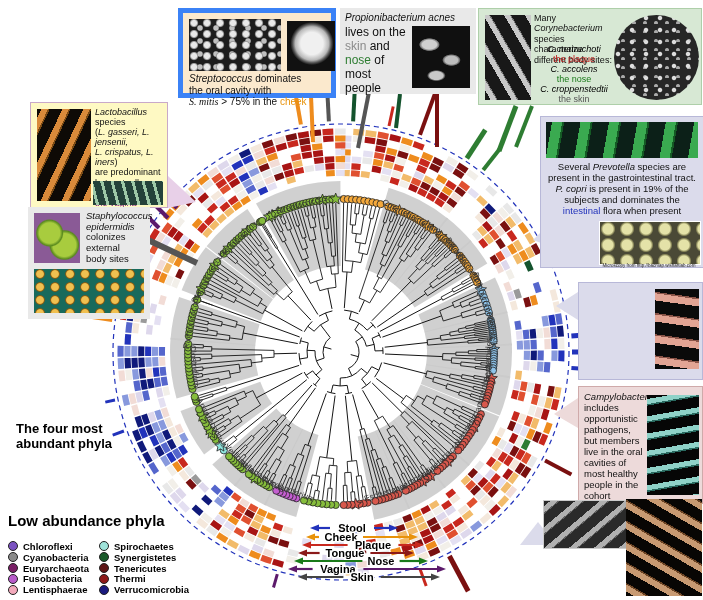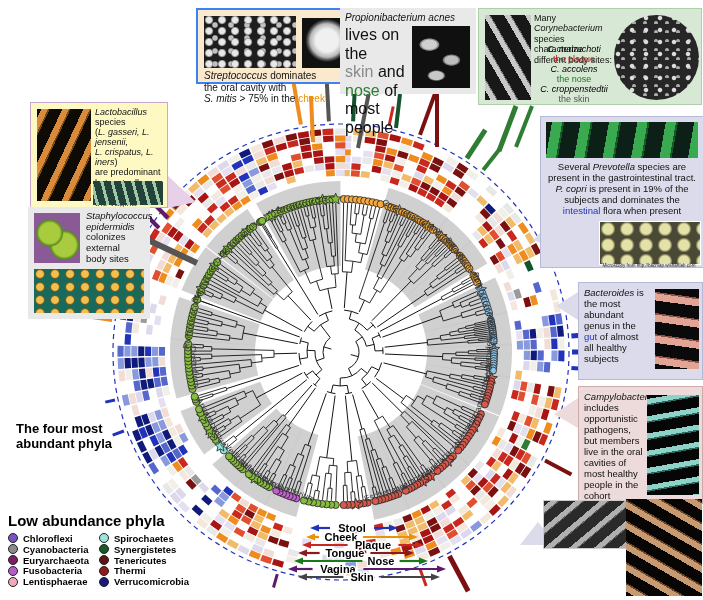--- a/index.html
+++ b/index.html
@@ -56,21 +56,21 @@
   
   #legend-markers{position:absolute;left:14px;top:342px;z-index:3}
   .lm-row{display:flex;align-items:center;margin-bottom:2px}
   .lm-label{font-weight:bold;font-size:12.5px;line-height:1.05;white-space:pre-line;margin-left:5px;color:#000}
   #four-phyla{position:absolute;left:16px;top:422px;z-index:3}
   #four-phyla-title{font-weight:bold;font-size:13px;line-height:1.15;white-space:pre-line;color:#000}
   .fp-row{display:flex;align-items:center;margin-top:4px}
   .fp-dot{width:13px;height:13px;border-radius:50%;border:1.6px solid #333;margin-right:8px}
   .fp-label{font-size:12.5px;color:#000}
   #low-phyla{position:absolute;left:8px;top:512px;z-index:3}
-  #low-phyla-title{font-weight:bold;font-size:15px;color:#000;margin-bottom:4px}
+  #low-phyla-title{font-weight:bold;font-size:15px;color:#000;margin-bottom:12px}
   #low-phyla-cols{display:flex}
   .lp-col{margin-right:10px}
   .lp-row{display:flex;align-items:center;height:10.8px}
   .lp-dot{width:8px;height:8px;border-radius:50%;border:1px solid #222;margin-right:5px;flex:0 0 auto}
   .lp-label{font-size:9.5px;font-weight:bold;color:#000;white-space:nowrap}
 </style>
 </head>
 <body>
 
 <div id="page">
@@ -1951,31 +1951,31 @@
       <polygon points="446,569 437,565.4 437,572.6" fill="#5c1a6b"></polygon>
       <text x="338" y="572.8" text-anchor="middle" font-size="11" font-weight="bold" fill="#000" stroke="#fff" stroke-width="3" paint-order="stroke" font-family="&quot;Liberation Sans&quot;,sans-serif">Vagina</text>
       <line x1="306" y1="577" x2="343.4" y2="577" stroke="#444444" stroke-width="2.2"></line>
       <line x1="380.6" y1="577" x2="432" y2="577" stroke="#444444" stroke-width="2.2"></line>
       <polygon points="298,577 307,573.4 307,580.6" fill="#444444"></polygon>
       <polygon points="440,577 431,573.4 431,580.6" fill="#444444"></polygon>
       <text x="362" y="580.8" text-anchor="middle" font-size="11" font-weight="bold" fill="#000" stroke="#fff" stroke-width="3" paint-order="stroke" font-family="&quot;Liberation Sans&quot;,sans-serif">Skin</text>
     </svg>
 
 
-  <div class="box" style="left:196px;top:8px;width:158px;height:76px;background:#fbe9cd;border:2px solid #3b82f6">
+  <div class="box" style="left:178px;top:8px;width:158px;height:90px;background:#fbe9cd;border:5px solid #3b82f6">
     <div class="micro ph-cocci-gray" style="left:6px;top:6px;width:92px;height:52px"></div>
     <div class="micro ph-sphere" style="left:104px;top:8px;width:48px;height:50px"></div>
     <div class="rt abs" style="left:6px;top:60px;width:148px;font-size:10px;white-space:pre-line"><span style="font-style: italic;">Streptococcus</span><span> dominates
 the oral cavity with
-</span><span style="font-style: italic;">S. mitis</span><span> &gt; 75% in the </span><span style="color: rgb(232, 146, 10);">cheek</span></div>
+</span><span style="font-style: italic; font-family: Liberation Serif, serif;">S. mitis</span><span> &gt; 75% in the </span><span style="color: rgb(232, 146, 10);">cheek</span></div>
   </div>
 
   <div class="box" style="left:340px;top:8px;width:136px;height:86px;background:#e9e9e9">
     <div class="rt abs" style="left:5px;top:4px;width:128px;font-size:10px"><span style="font-style: italic;">Propionibacterium acnes</span></div>
-    <div class="rt abs" style="left:5px;top:18px;width:64px;font-size:16px;white-space:pre-line"><span>lives on the
+    <div class="rt abs" style="left:5px;top:18px;width:64px;font-size:12px;white-space:pre-line"><span>lives on the
 </span><span style="color: rgb(138, 138, 138);">skin</span><span> and
 </span><span style="color: rgb(46, 125, 50);">nose</span><span> of most
 people</span></div>
     <div class="micro ph-blobs-gray" style="left:72px;top:18px;width:58px;height:62px"></div>
   </div>
 
   <div class="box" style="left:478px;top:8px;width:224px;height:97px;background:#d7e8d4;border:1px solid #aecfa9">
     <div class="micro ph-rods-gray" style="left:6px;top:6px;width:46px;height:85px"></div>
     <div class="micro ph-circle-gray" style="left:135px;top:6px;width:85px;height:85px"></div>
     <div class="rt abs" style="left:55px;top:4px;width:80px;font-size:9px"><span>Many </span><span style="font-style: italic;">Corynebacterium</span><span> species characterize different body sites:</span></div>
@@ -2012,21 +2012,20 @@
   </div>
 
   <div class="box" style="left:540px;top:116px;width:183px;height:152px;background:#dbdbeb;border:1px solid #b8b8d8">
     <div class="micro ph-rods-green" style="left:5px;top:5px;width:152px;height:36px"></div>
     <div class="rt abs" style="left:5px;top:44px;width:152px;font-size:9.5px;text-align:center"><span>Several </span><span style="font-style: italic;">Prevotella</span><span> species are present in the gastrointestinal tract. </span><span style="font-style: italic;">P. copri</span><span> is present in 19% of the subjects and dominates the </span><span style="color: rgb(34, 51, 187);">intestinal</span><span> flora when present</span></div>
     <div class="micro ph-cells-yellow" style="left:58px;top:104px;width:100px;height:42px;border:1px solid #fff"></div>
     <div class="abs caption" style="left:58px;top:146px;width:100px;font-size:4.5px;text-align:center;z-index:5">Microscopy from http://bacmap.wishartlab.com</div>
   </div>
 
   <div class="box" style="left:578px;top:282px;width:125px;height:98px;background:#dbdbeb;border:1px solid #b8b8d8">
-    <div class="rt abs" style="left:5px;top:4px;width:66px;font-size:9.5px"><span style="font-style: italic;">Bacteroides</span><span> is the most abundant genus in the </span><span style="color: rgb(34, 51, 187);">gut</span><span> of almost all healthy subjects</span></div>
     <div class="micro ph-rods-pink" style="left:76px;top:6px;width:44px;height:80px"></div>
   </div>
 
   <div class="box" style="left:578px;top:386px;width:125px;height:118px;background:#eddada;border:1px solid #cfaaaa">
     <div class="rt abs" style="left:5px;top:4px;width:60px;font-size:9.5px"><span style="font-style: italic;">Campylobacter</span><span> includes opportunistic pathogens, but members live in the oral cavities of most healthy people in the cohort</span></div>
     <div class="micro ph-spiral-teal" style="left:68px;top:8px;width:52px;height:100px"></div>
   </div>
 
   <div class="micro ph-rods-gray2" style="left:543px;top:500px;width:82px;height:47px;border:1px solid #ccc"></div>
   <div class="micro ph-rods-brown" style="left:626px;top:499px;width:76px;height:97px"></div>

